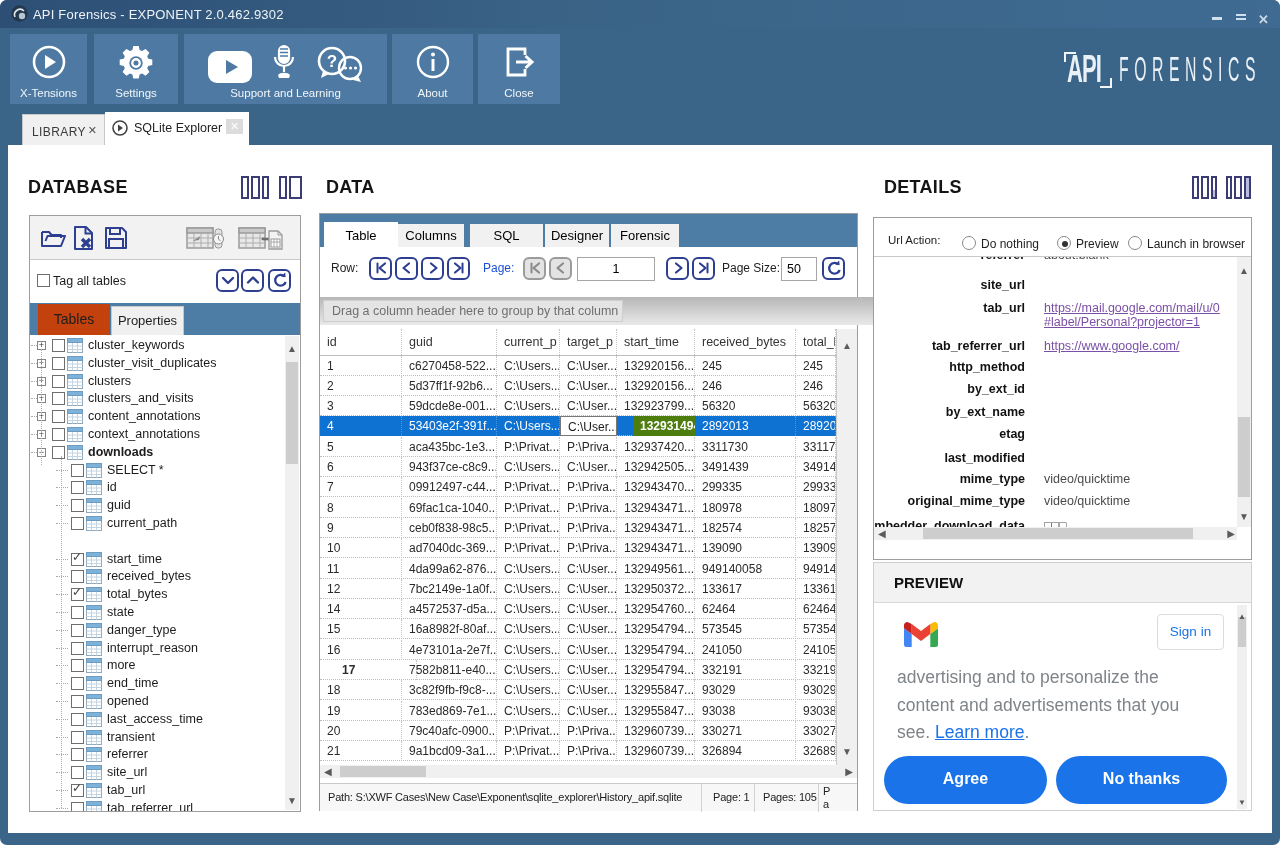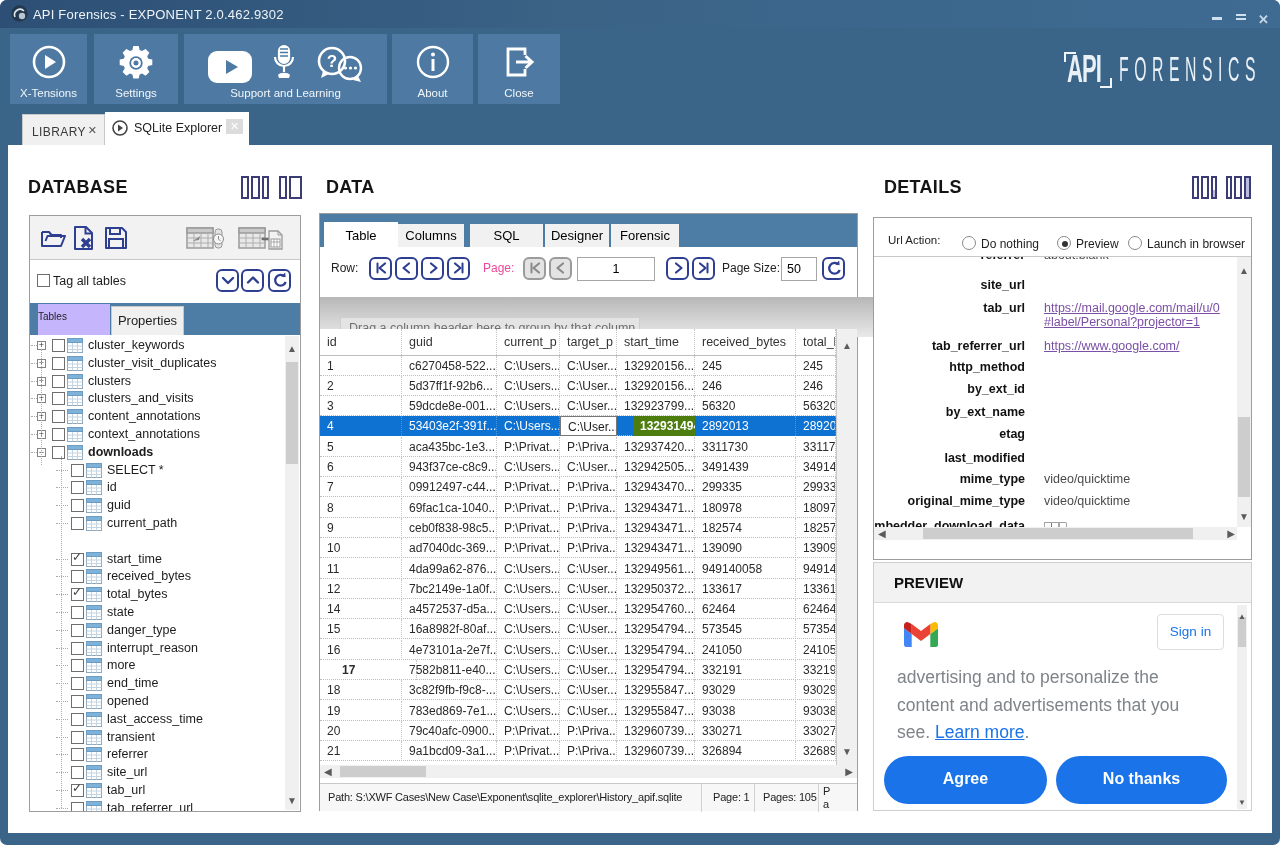--- a/index.html
+++ b/index.html
@@ -162,21 +162,21 @@
           </svg></span>
         <span class="navbtn" style="left:211px;top:9px"><svg width="18" height="18" viewBox="0 0 18 18" style="" xmlns="http://www.w3.org/2000/svg">
             <path d="M4 11.5 l5-5 5 5" fill="none" stroke="#2e3f92" stroke-width="2.4" stroke-linecap="round" stroke-linejoin="round"></path>
           </svg></span>
         <span class="navbtn" style="left:238px;top:9px"><svg width="18" height="18" viewBox="0 0 18 18" style="" xmlns="http://www.w3.org/2000/svg">
             <path d="M13.5 5.5 A5.4 5.4 0 1 0 14.7 11" fill="none" stroke="#2e3f92" stroke-width="2.3"></path>
             <path d="M14.2 1.6 l0.4 4.6 -4.5 -0.6 z" fill="#2e3f92"></path>
           </svg></span>
       </div>
       <div class="abs" style="left:22px;top:158px;width:270px;height:32px;background:#4d7ca4">
-        <span style="position:absolute;left:8px;top:1px;width:72px;height:31px;background:#c4b5fd;font-size:10px;padding-top:7px;color:#1e1e1e">Tables</span>
+        <span style="position:absolute;left:8px;top:1px;width:72px;height:31px;background:#c2410c;text-align:center;font-size:14px;padding-top:7px;color:#1e1e1e">Tables</span>
         <span style="position:absolute;left:81px;top:3px;width:73px;height:29px;background:#f0f0f0;text-align:center;font-size:13px;padding-top:6px;color:#1e1e1e;border:1px solid #c8c8c8;border-bottom:none">Properties</span>
       </div>
       <div class="abs" style="left:22px;top:190px;width:270px;height:476px;background:#fff;overflow:hidden">
         <div class="treerow" style="left:0;top:2.0px;width:254px">
           <span style="position:absolute;left:1px;top:8px;width:6px;border-top:1px dotted #aaa"></span>
           <span style="position:absolute;left:7px;top:4px;width:9px;height:9px;border:1px solid #848484;background:#fff;font-size:9px;line-height:7px;text-align:center;color:#333">+</span>
           <span class="cb" style="left:22px;top:2px"></span>
           <span style="position:absolute;left:37px;top:1px"><svg width="16" height="15" viewBox="0 0 16 15" style="" xmlns="http://www.w3.org/2000/svg">
               <rect x="0.5" y="0.5" width="15" height="14" fill="#fff" stroke="#8fa8bb"></rect>
               <rect x="0.5" y="0.5" width="15" height="4" fill="#7fb2d9" stroke="#6d9cc2"></rect>
@@ -477,21 +477,21 @@
             <g stroke="#2e3f92" fill="none" stroke-linecap="round" stroke-linejoin="round">
               <path d="M8 4.5 l5.5 4.5 -5.5 4.5" stroke-width="2.2"></path>
             </g>
           </svg></span>
         <span class="navbtn" style="left:127px;top:10px"><svg width="19" height="18" viewBox="0 0 19 18" style="" xmlns="http://www.w3.org/2000/svg">
             <g stroke="#2e3f92" fill="none" stroke-linecap="round" stroke-linejoin="round">
               <path d="M13.5 4.5 v9" stroke-width="2"></path>
               <path d="M6 4.5 l5.5 4.5 -5.5 4.5" stroke-width="2.2"></path>
             </g>
           </svg></span>
-        <span style="position:absolute;left:163px;top:14px;font-size:12px;color:#ec4899">Page:</span>
+        <span style="position:absolute;left:163px;top:14px;font-size:12px;color:#1d4ed8">Page:</span>
         <span class="navbtn dis" style="left:203px;top:10px"><svg width="19" height="18" viewBox="0 0 19 18" style="" xmlns="http://www.w3.org/2000/svg">
             <g stroke="#8a8a8a" fill="none" stroke-linecap="round" stroke-linejoin="round">
               <path d="M6.5 4.5 v9" stroke-width="2"></path>
               <path d="M14 4.5 l-5.5 4.5 5.5 4.5" stroke-width="2.2"></path>
             </g>
           </svg></span>
         <span class="navbtn dis" style="left:229px;top:10px"><svg width="19" height="18" viewBox="0 0 19 18" style="" xmlns="http://www.w3.org/2000/svg">
             <g stroke="#8a8a8a" fill="none" stroke-linecap="round" stroke-linejoin="round">
               <path d="M12 4.5 l-5.5 4.5 5.5 4.5" stroke-width="2.2"></path>
             </g>
@@ -508,21 +508,21 @@
               <path d="M6 4.5 l5.5 4.5 -5.5 4.5" stroke-width="2.2"></path>
             </g>
           </svg></span>
         <span style="position:absolute;left:402px;top:14px;font-size:12px;color:#222">Page Size:</span>
         <span style="position:absolute;left:461px;top:10px;width:36px;height:24px;border:1px solid #a6a6a6;font-size:12.5px;padding:4px 0 0 5px">50</span>
         <span class="navbtn" style="left:502px;top:10px"><svg width="18" height="18" viewBox="0 0 18 18" style="" xmlns="http://www.w3.org/2000/svg">
             <path d="M13.5 5.5 A5.4 5.4 0 1 0 14.7 11" fill="none" stroke="#2e3f92" stroke-width="2.3"></path>
             <path d="M14.2 1.6 l0.4 4.6 -4.5 -0.6 z" fill="#2e3f92"></path>
           </svg></span>
       </div>
-      <div class="abs" style="left:312px;top:152px;width:586px;height:28px;background:linear-gradient(#b7b7b7,#e9e9e9);padding:20px">
+      <div class="abs" style="left:312px;top:152px;width:586px;height:28px;background:linear-gradient(#b7b7b7,#e9e9e9);padding:3px">
         <div style="width:300px;height:22px;background:#e4e4e4;border:1px solid #cecece;font-size:12.5px;color:#6f6f6f;padding:3px 0 0 8px">Drag a column header here to group by that column</div>
       </div>
       <div class="abs" style="left:312px;top:184px;width:518px;height:27px;border-bottom:1px solid #bdbdbd;background:#fff">
         <span class="gc" style="left:0px;width:82px;height:26px;line-height:26px;color:#333;font-size:12.5px">id</span>
         <span class="gc" style="left:82px;width:95px;height:26px;line-height:26px;color:#333;font-size:12.5px">guid</span>
         <span class="gc" style="left:177px;width:63px;height:26px;line-height:26px;color:#333;font-size:12.5px">current_p</span>
         <span class="gc" style="left:240px;width:57px;height:26px;line-height:26px;color:#333;font-size:12.5px">target_p</span>
         <span class="gc" style="left:297px;width:78px;height:26px;line-height:26px;color:#333;font-size:12.5px">start_time</span>
         <span class="gc" style="left:375px;width:101px;height:26px;line-height:26px;color:#333;font-size:12.5px">received_bytes</span>
         <span class="gc" style="left:476px;width:40px;height:26px;line-height:26px;color:#333;font-size:12.5px">total_b...</span>

